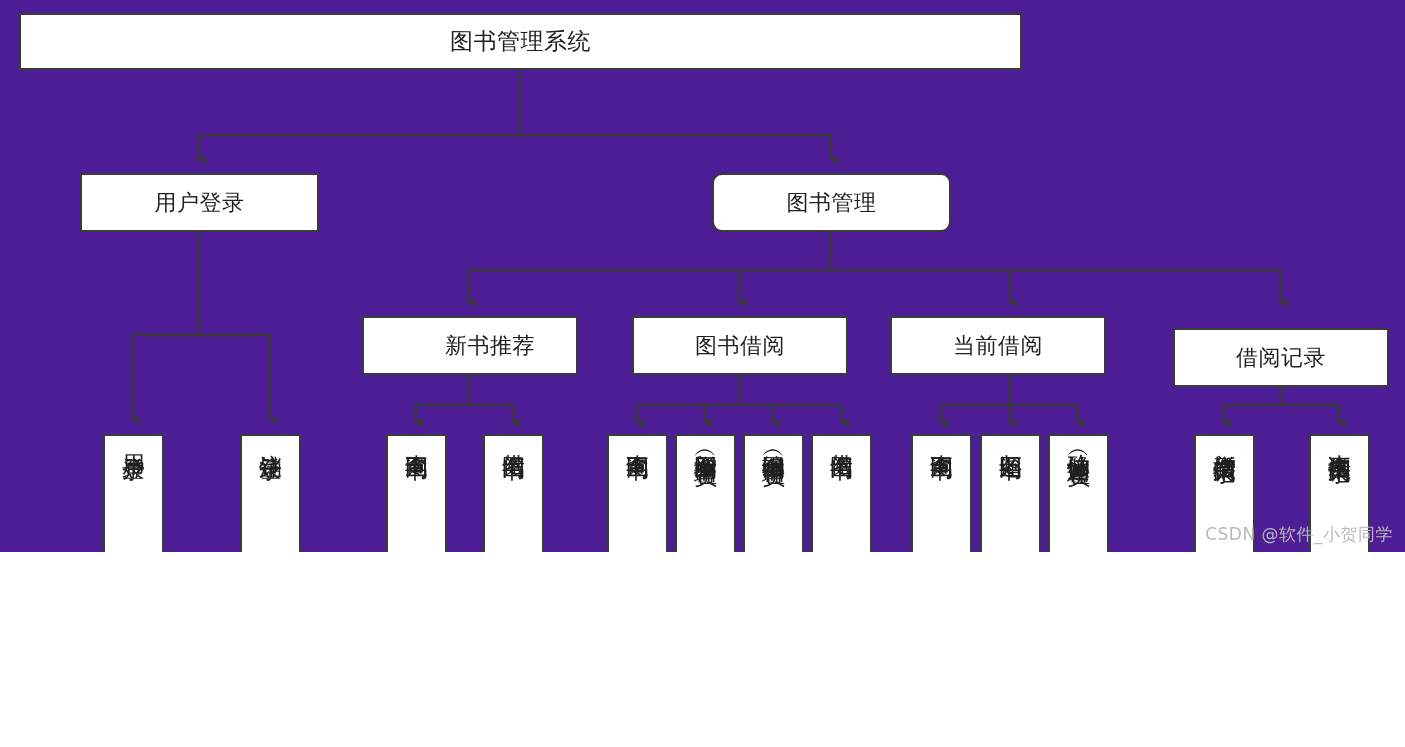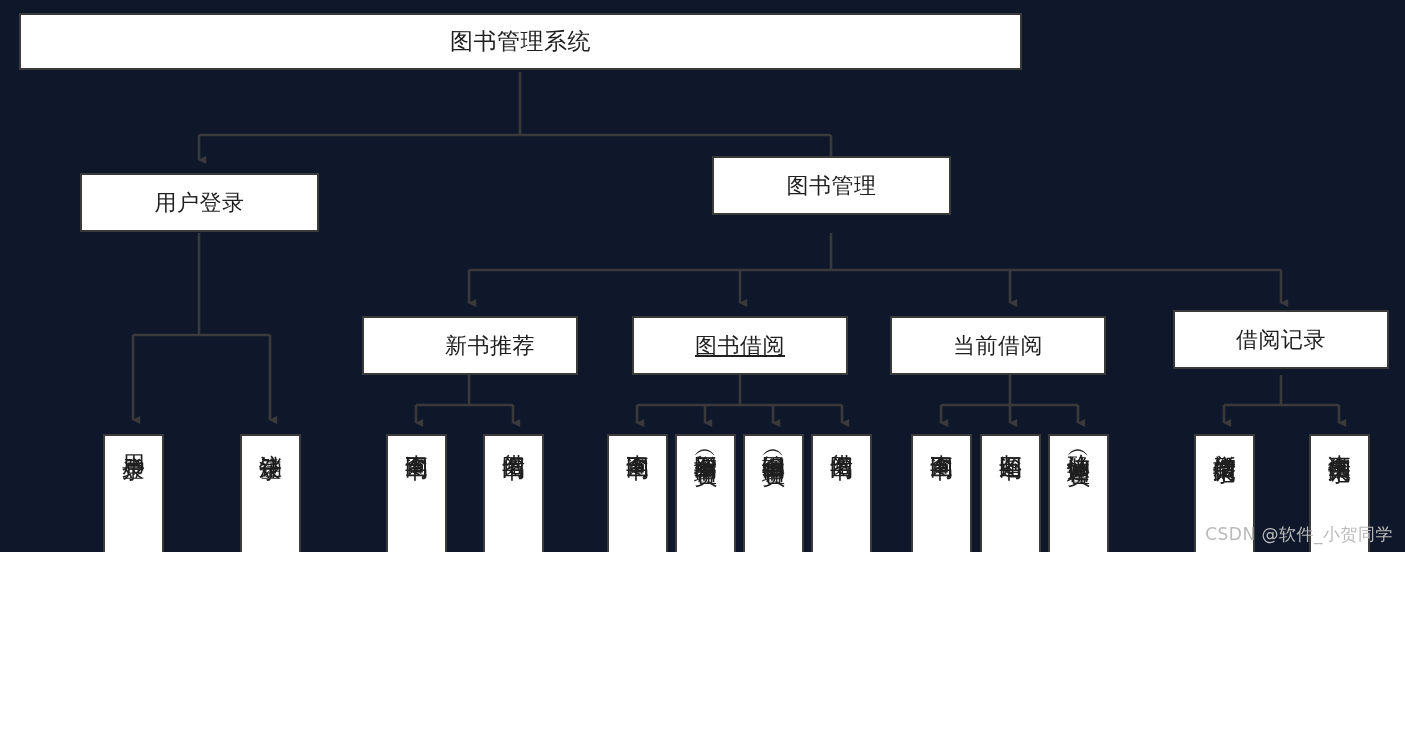--- a/index.html
+++ b/index.html
@@ -8,21 +8,21 @@
     padding: 0;
     background: #ffffff;
   }
   body {
     font-family: "DejaVu Sans", "Liberation Sans", sans-serif;
   }
   #diagram-root {
     position: relative;
     width: 1405px;
     height: 552px;
-    background: #0f172a;
+    background: #4c1d95;
     overflow: hidden;
   }
   #diagram-svg {
     position: absolute;
     left: 0;
     top: 0;
     width: 1405px;
     height: 747px;
   }
   .node {
@@ -126,34 +126,34 @@
     </g>
   </svg>
 
   <div class="node horizontal root" style="left:19px; top:13px; width:1003px; height:57px;">
     <span class="node-label">图书管理系统</span>
   </div>
 
   <div class="node horizontal level2" style="left:80px; top:173px; width:239px; height:59px;">
     <span class="node-label">用户登录</span>
   </div>
-  <div class="node horizontal level2" style="left:712px; top:156px; width:239px; height:59px;">
+  <div class="node horizontal level2" style="left:712px; top:173px; width:239px; height:59px;border-radius:10px;">
     <span class="node-label">图书管理</span>
   </div>
 
   <div class="node horizontal level2" style="left:362px; top:316px; width:216px; height:59px;padding-left:40px;">
     <span class="node-label">新书推荐</span>
   </div>
-  <div class="node horizontal level2" style="left:632px; top:316px; width:216px; height:59px;text-decoration:underline;">
+  <div class="node horizontal level2" style="left:632px; top:316px; width:216px; height:59px;">
     <span class="node-label">图书借阅</span>
   </div>
   <div class="node horizontal level2" style="left:890px; top:316px; width:216px; height:59px;">
     <span class="node-label">当前借阅</span>
   </div>
-  <div class="node horizontal level2" style="left:1173px; top:310px; width:216px; height:59px;">
+  <div class="node horizontal level2" style="left:1173px; top:328px; width:216px; height:59px;">
     <span class="node-label">借阅记录</span>
   </div>
 
   <div class="node vertical" style="left:103px; top:434px; width:61px; height:300px;">
     <span class="node-label">用户登录</span>
   </div>
   <div class="node vertical" style="left:240px; top:434px; width:61px; height:300px;">
     <span class="node-label">注销登录</span>
   </div>
 

